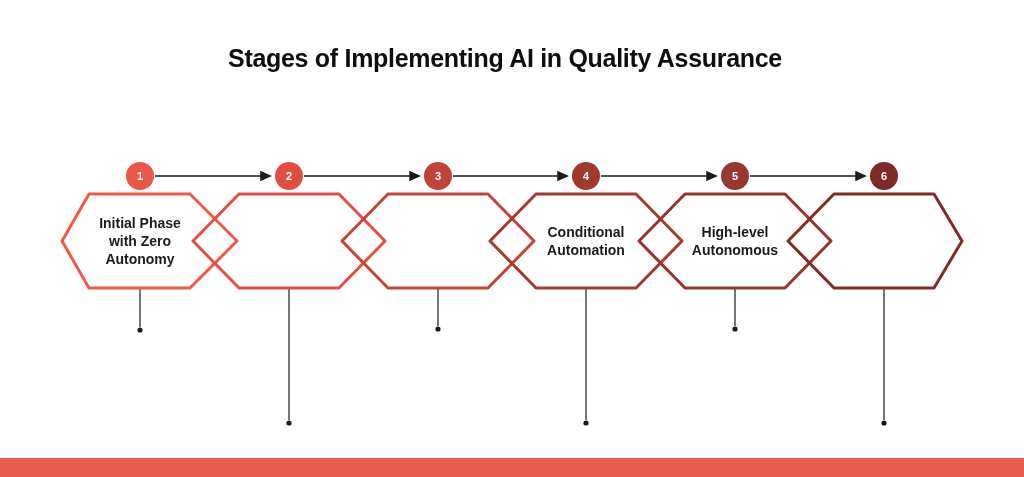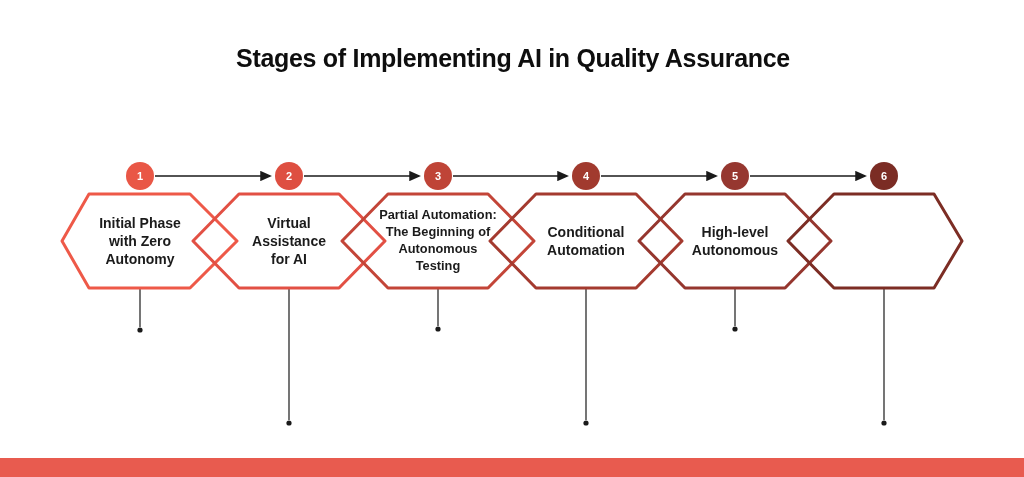--- a/index.html
+++ b/index.html
@@ -19,21 +19,20 @@
     position: absolute;
     top: 44px;
     left: 0;
     width: 1010px;
     margin: 0;
     text-align: center;
     font-size: 25px;
     font-weight: 800;
     letter-spacing: -0.3px;
     color: #0e0e0e;
-    padding-left: 8px;
   }
   .diagram-svg {
     position: absolute;
     top: 0;
     left: 0;
   }
   .hex {
     fill: none;
     stroke-width: 3;
     stroke-linejoin: round;
@@ -148,25 +147,18 @@
     </g>
 
     <rect x="0" y="458" width="1024" height="19" fill="#E85B4F"></rect>
   </svg>
 
   <h1 class="title">Stages of Implementing AI in Quality Assurance</h1>
 
   <div class="stage-label" id="label-1">Initial Phase
 with Zero
 Autonomy</div>
-  <div class="stage-label" id="label-2">Virtual
-Assistance
-for AI</div>
-  <div class="stage-label small" id="label-3">Partial Automation:
-The Beginning of
-Autonomous
-Testing</div>
   <div class="stage-label" id="label-4">Conditional
 Automation</div>
   <div class="stage-label" id="label-5">High-level
 Autonomous</div>
 
 </div>
 
 </body></html>

